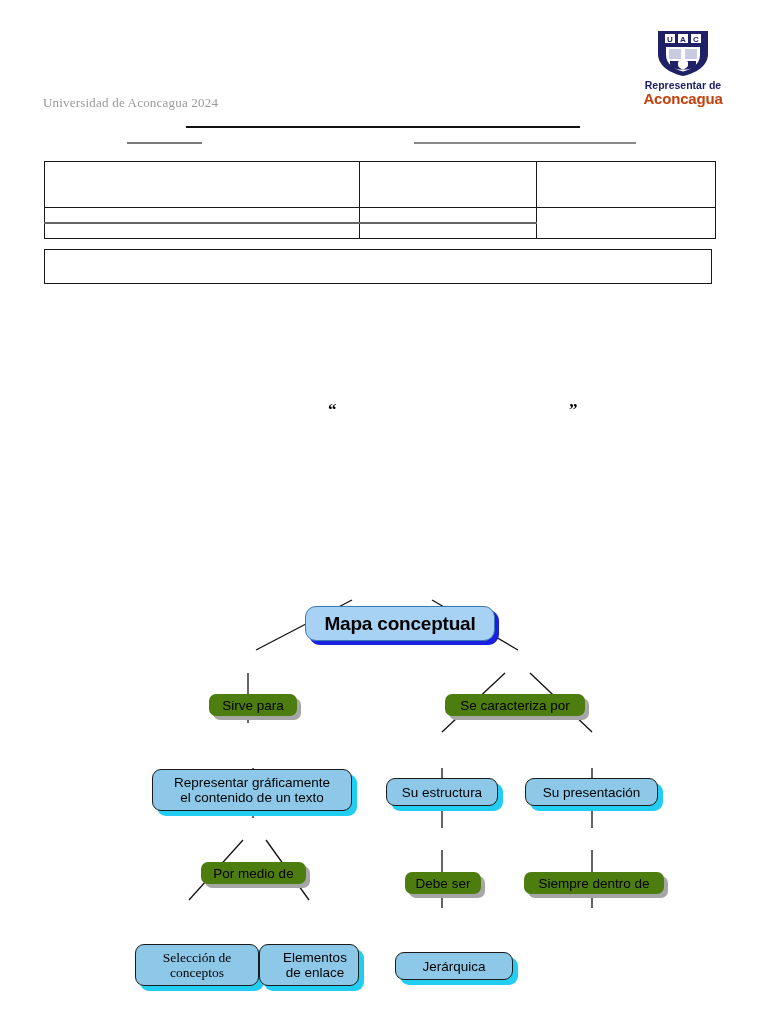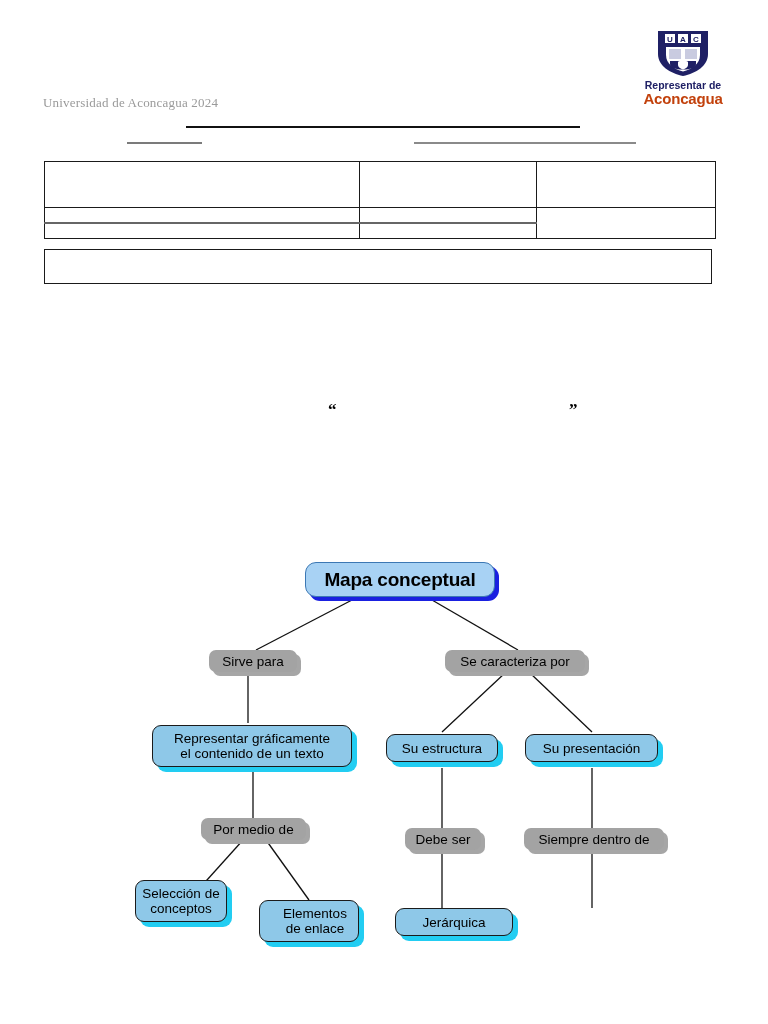--- a/index.html
+++ b/index.html
@@ -144,20 +144,21 @@
   .node {
     position: absolute;
     box-sizing: border-box;
     display: flex;
     align-items: center;
     justify-content: center;
     text-align: center;
     color: #000;
     white-space: pre;
     line-height: 15px;
+    margin-top: 44px;
   }
 
   
   .node.root {
     background: #a8d2f4;
     border: 1.6px solid #3c78b4;
     border-radius: 11px;
     box-shadow: 4px 4px 0 0 #1a20e0;
     font-size: 19px;
     font-weight: bold;
@@ -168,21 +169,21 @@
   .node.concept {
     background: #8ec8e8;
     border: 1.5px solid #1b1b1b;
     border-radius: 9px;
     box-shadow: 5px 5px 0 0 #22cdf2;
     font-size: 13.5px;
   }
 
   
   .node.link {
-    background: #a3a3a3;
+    background: #4d7c0f;
     border: none;
     border-radius: 7px;
     box-shadow: 4px 4px 0 0 #a6a6a6;
     font-size: 13.5px;
   }
 </style>
 </head>
 <body>
 
 <div id="doc-header-text">Universidad de Aconcagua 2024</div>
@@ -283,21 +284,21 @@
   <div class="node concept" style="left:386px; top:194px; width:112px; height:28px;">Su estructura</div>
 
   <div class="node concept" style="left:525px; top:194px; width:133px; height:28px;">Su presentación</div>
 
   <div class="node link" style="left:201px; top:278px; width:105px; height:22px;">Por medio de</div>
 
   <div class="node link" style="left:405px; top:288px; width:76px; height:22px;">Debe ser</div>
 
   <div class="node link" style="left:524px; top:288px; width:140px; height:22px;">Siempre dentro de</div>
 
-  <div class="node concept" style="left:135px; top:340px; width:92px; height:42px;">Selección de
+  <div class="node concept" style="left:135px; top:360px; width:124px; height:42px;font-family:Liberation Serif, serif;">Selección de
 conceptos</div>
 
   <div class="node concept" style="left:259px; top:360px; width:100px; height:42px;padding-left:12px;">Elementos
 de enlace</div>
 
   <div class="node concept" style="left:395px; top:368px; width:118px; height:28px;">Jerárquica</div>
 
 
 </div>
 

